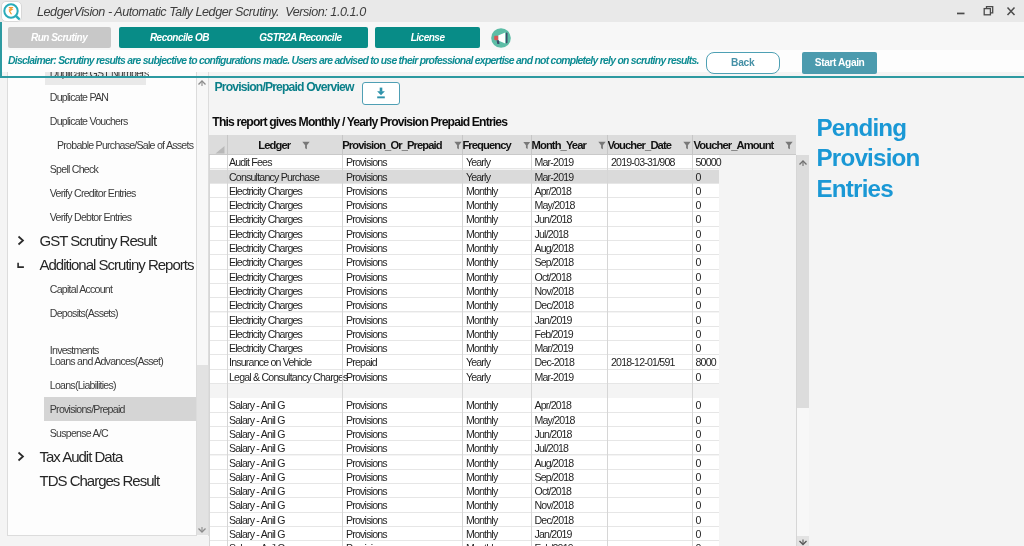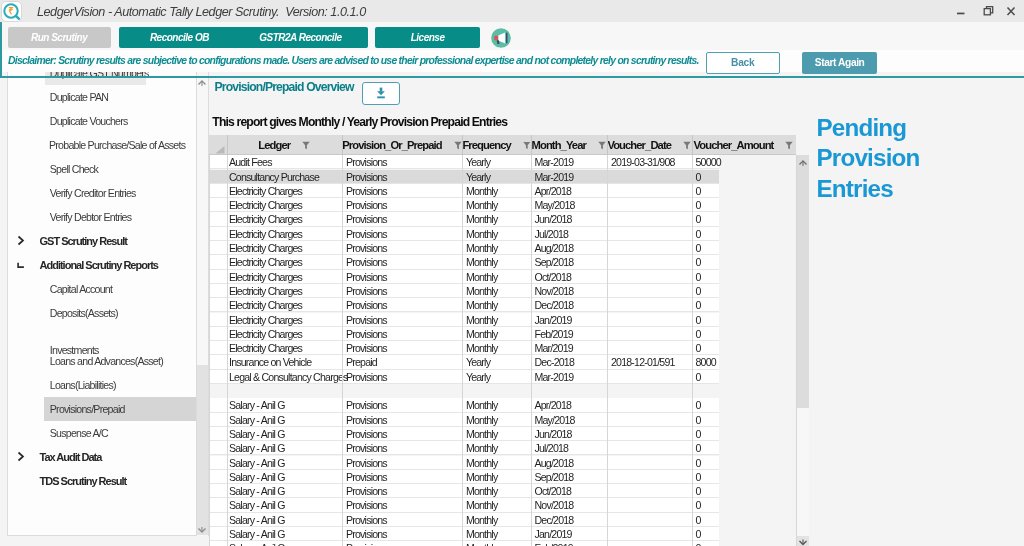--- a/index.html
+++ b/index.html
@@ -8,27 +8,27 @@
 .titlebar{left:0;top:0;width:1024px;height:22px;background:#e9e9e9}
 .title{left:37px;top:0;height:22px;line-height:24px;font-size:12.6px;font-style:italic;color:#3d3d3d;letter-spacing:-0.45px;white-space:nowrap}
 .toolbar{left:0;top:22px;width:1024px;height:28px;background:#f7f7f7}
 .tealedge{left:0;top:22px;width:1.5px;height:55px;background:#2d9aa1;z-index:30}
 .btn{position:absolute;top:26.5px;height:21px;border-radius:2px;background:#088c87;color:#fff;
 font-size:10px;font-weight:bold;font-style:italic;text-align:center;letter-spacing:-0.5px;z-index:5}
 .btn span{display:block;line-height:21px;white-space:nowrap}
 .discbar{left:0;top:50px;width:1024px;height:22px;background:#fdfdfd;z-index:20}
 .disctext{left:8px;top:50px;height:22px;line-height:22px;font-size:10.4px;font-weight:bold;font-style:italic;color:#0e8c93;letter-spacing:-0.73px;white-space:nowrap;z-index:21}
 .tealline{left:0;top:76.4px;width:1024px;height:1.8px;background:#2d9aa1;z-index:30}
-.backbtn{left:705.5px;top:52px;width:74.5px;height:22px;background:#fff;border:1.4px solid #4ea0b4;border-radius:2px;color:#4590a6;font-weight:bold;font-size:10.2px;letter-spacing:-0.2px;text-align:center;line-height:20px;z-index:25}
+.backbtn{left:705.5px;top:52px;width:74.5px;height:22px;background:#fff;border:1.4px solid #4ea0b4;border-radius:8px;color:#4590a6;font-weight:bold;font-size:10.2px;letter-spacing:-0.2px;text-align:center;line-height:20px;z-index:25}
 .startbtn{left:802.4px;top:52px;width:74.5px;height:22px;background:#4c9bae;border-radius:2px;color:#fff;font-weight:bold;font-size:10.2px;letter-spacing:-0.4px;text-align:center;line-height:22px;z-index:25}
 .sidebar{left:7px;top:60px;width:201.7px;height:475.8px;background:#fdfdfd;border:1px solid #dcdcdc;z-index:1}
 .sscroll{left:195.8px;top:60px;width:12.9px;height:475.5px;background:#f7f7f7;border-left:1px solid #dcdcdc;border-right:1px solid #dcdcdc;z-index:2}
 .sthumb{left:196.8px;top:365.4px;width:10.9px;height:170.1px;background:#e2e2e2;z-index:3}
 .titem{position:absolute;font-size:10.6px;color:#3b3b3b;letter-spacing:-0.75px;white-space:nowrap;z-index:4;line-height:24.1px;height:24.1px}
-.titem.b{font-weight:bold;color:#262626;font-size:11px;letter-spacing:-1.0px}
+.titem.b{font-weight:normal;color:#262626;font-size:15px;letter-spacing:-1.0px}
 .arrow{position:absolute;z-index:4}
 .hl{position:absolute;z-index:3}
 .pending{left:816.5px;top:112.5px;width:130px;font-size:24.2px;font-weight:bold;color:#1a98d5;line-height:30.9px;letter-spacing:-0.8px;z-index:4}
 .ovtitle{left:214.5px;top:79.5px;font-size:12.2px;font-weight:bold;color:#0a7f89;letter-spacing:-0.85px;white-space:nowrap;z-index:4}
 .dlbtn{left:361.9px;top:81.9px;width:38.2px;height:22.8px;background:#fff;border:1.4px solid #4f9fb4;border-radius:3px;z-index:4}
 .report{left:212.3px;top:115px;font-size:12.2px;font-weight:bold;color:#0d0d0d;letter-spacing:-0.85px;white-space:nowrap;z-index:4}
 .ghead{left:209px;top:135px;width:586.5px;height:20.2px;background:#dcdcdc;z-index:5;border-bottom:1px solid #c9c9c9}
 .hcell{position:absolute;top:135px;height:20.2px;z-index:6;display:flex;align-items:center;justify-content:center;font-size:11.2px;font-weight:bold;color:#121212;letter-spacing:-0.9px;white-space:nowrap}
 .hsep{position:absolute;top:135px;height:20.2px;width:1px;background:#c6c6c6;z-index:7}
 .grow{position:absolute;left:209px;width:510px;height:14.3px;background:#fff;z-index:5;border-bottom:1px solid #e6e6e6}
@@ -90,21 +90,21 @@
   </svg>
 <svg class="abs" style="left:197px;top:524.5px;z-index:5" width="10" height="10" viewBox="0 0 10 10">
  <path d="M1.5 3.5 L5 7 L8.5 3.5" fill="none" stroke="#8b8b8b" stroke-width="1.3"></path>
     <line x1="5" y1="6.6" x2="5" y2="2" stroke="#8b8b8b" stroke-width="1.1"></line>
   </svg>
 
 <div class="hl" style="left:45px;top:61.0px;width:101px;height:24.1px;background:#e9e9e9"></div>
 <div class="titem" style="left:49.8px;top:60.5px">Duplicate GST Numbers</div>
 <div class="titem" style="left:49.8px;top:84.5px">Duplicate PAN</div>
 <div class="titem" style="left:49.8px;top:108.5px">Duplicate Vouchers</div>
-<div class="titem" style="left:49px;top:132.5px">Probable Purchase/Sale of Assets</div>
+<div class="titem" style="left:57px;top:132.5px">Probable Purchase/Sale of Assets</div>
 <div class="titem" style="left:49.8px;top:156.5px">Spell Check</div>
 <div class="titem" style="left:49.8px;top:180.5px">Verify Creditor Entries</div>
 <div class="titem" style="left:49.8px;top:204.5px">Verify Debtor Entries</div>
 <div class="titem b" style="left:39.5px;top:228.5px">GST Scrutiny Result</div>
 <svg class="arrow" style="left:17px;top:235.1px" width="8" height="11" viewBox="0 0 8 11">
     <path d="M1.5 1.5 L6 5.5 L1.5 9.5" fill="none" stroke="#2a2a2a" stroke-width="1.7"></path>
   </svg>
 <div class="titem b" style="left:39.5px;top:252.6px">Additional Scrutiny Reports</div>
 <svg class="arrow" style="left:17px;top:259.1px" width="8" height="11" viewBox="0 0 8 11">
     <path d="M1.1 3.8 L1.1 8.1 L6.9 8.1" fill="none" stroke="#2a2a2a" stroke-width="1.6"></path>
@@ -114,21 +114,21 @@
 <div class="titem" style="left:49.8px;top:338px">Investments</div>
 <div class="titem" style="left:49.8px;top:348.6px">Loans and Advances(Asset)</div>
 <div class="titem" style="left:49.8px;top:372.6px">Loans(Liabilities)</div>
 <div class="hl" style="left:44px;top:397.1px;width:151.5px;height:23.6px;background:#d5d5d5"></div>
 <div class="titem" style="left:49.8px;top:396.6px">Provisions/Prepaid</div>
 <div class="titem" style="left:49.8px;top:420.6px">Suspense A/C</div>
 <div class="titem b" style="left:39.5px;top:444.6px">Tax Audit Data</div>
 <svg class="arrow" style="left:17px;top:451.1px" width="8" height="11" viewBox="0 0 8 11">
     <path d="M1.5 1.5 L6 5.5 L1.5 9.5" fill="none" stroke="#2a2a2a" stroke-width="1.7"></path>
   </svg>
-<div class="titem b" style="left:39.5px;top:468.6px">TDS Scrutiny Result</div>
+<div class="titem b" style="left:39.5px;top:468.6px">TDS Charges Result</div>
 <div class="abs ovtitle">Provision/Prepaid Overview</div>
 <div class="abs dlbtn"></div>
 <svg class="abs" style="left:370px;top:85px;z-index:6" width="22" height="17" viewBox="0 0 22 17">
  <rect x="9.7" y="2.6" width="2.6" height="4" fill="#2e92aa"></rect>
  <path d="M7.1 6.2 L14.9 6.2 L11 10.2 Z" fill="#2e92aa"></path>
  <rect x="7.2" y="11.4" width="7.6" height="1.9" fill="#2e92aa"></rect>
 </svg>
 <div class="abs report">This report gives Monthly / Yearly Provision Prepaid Entries</div>
 <div class="abs ghead"></div>
 <div class="hcell" style="left:227.0px;width:114.5px">

